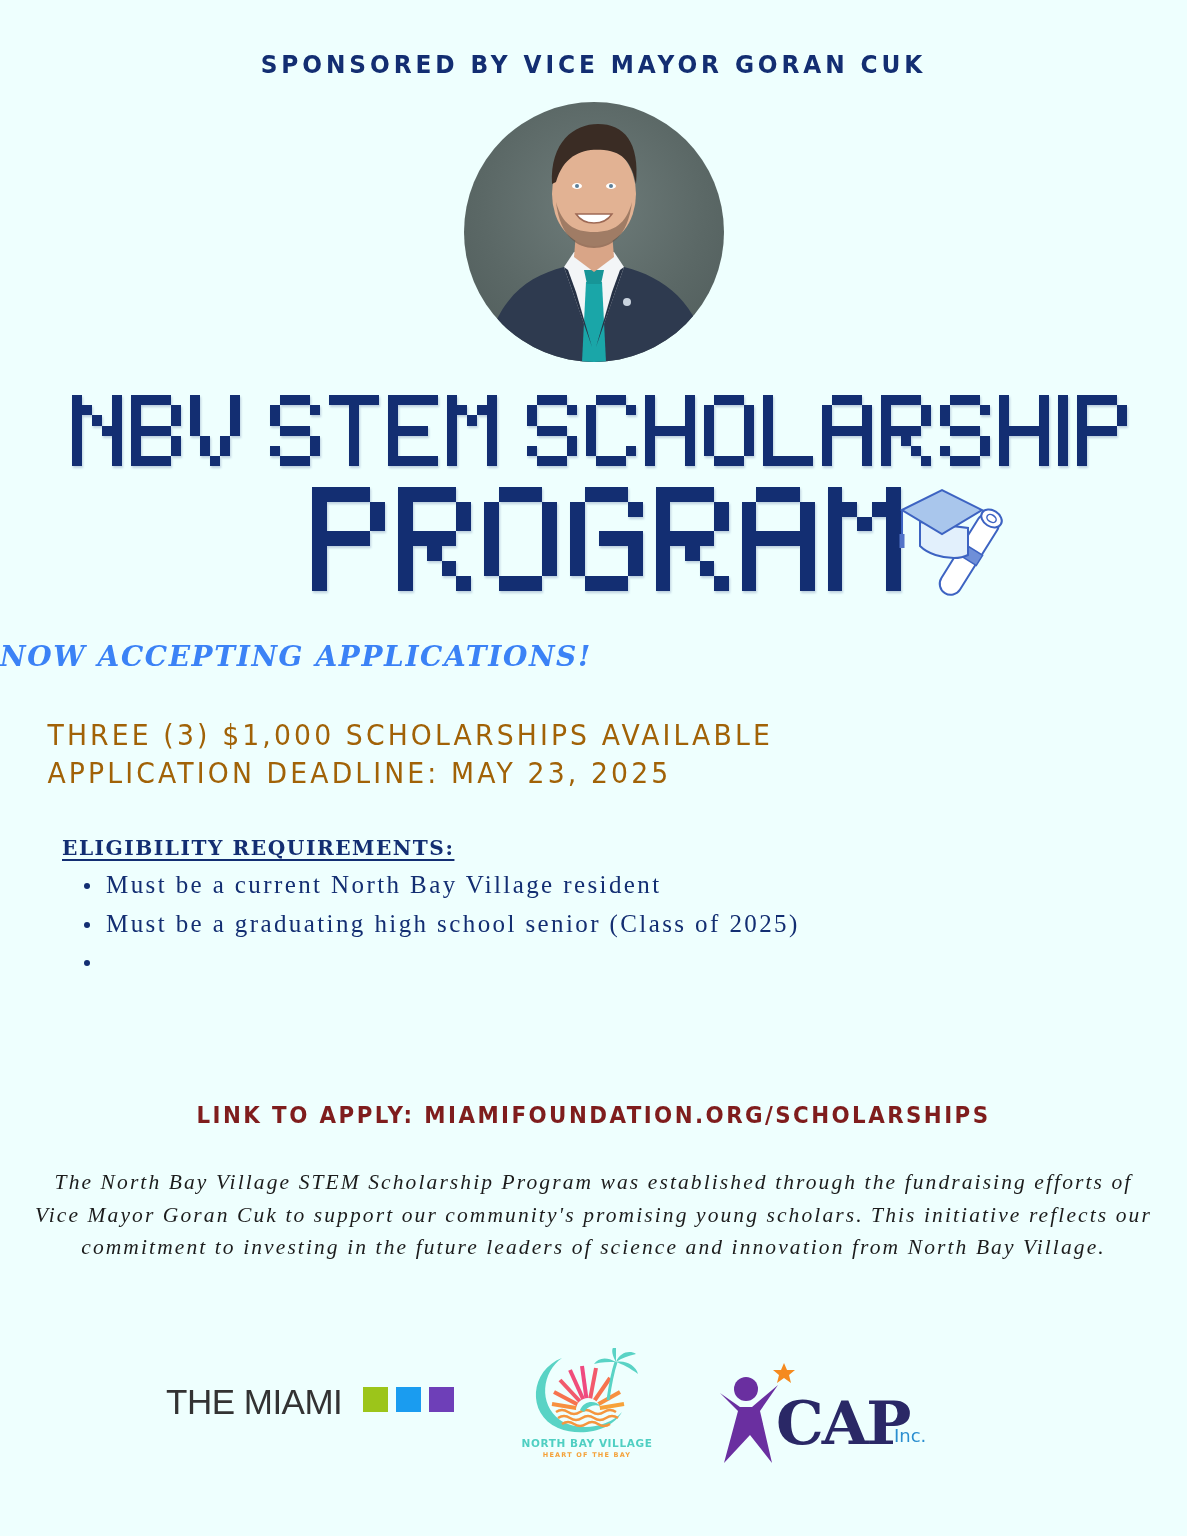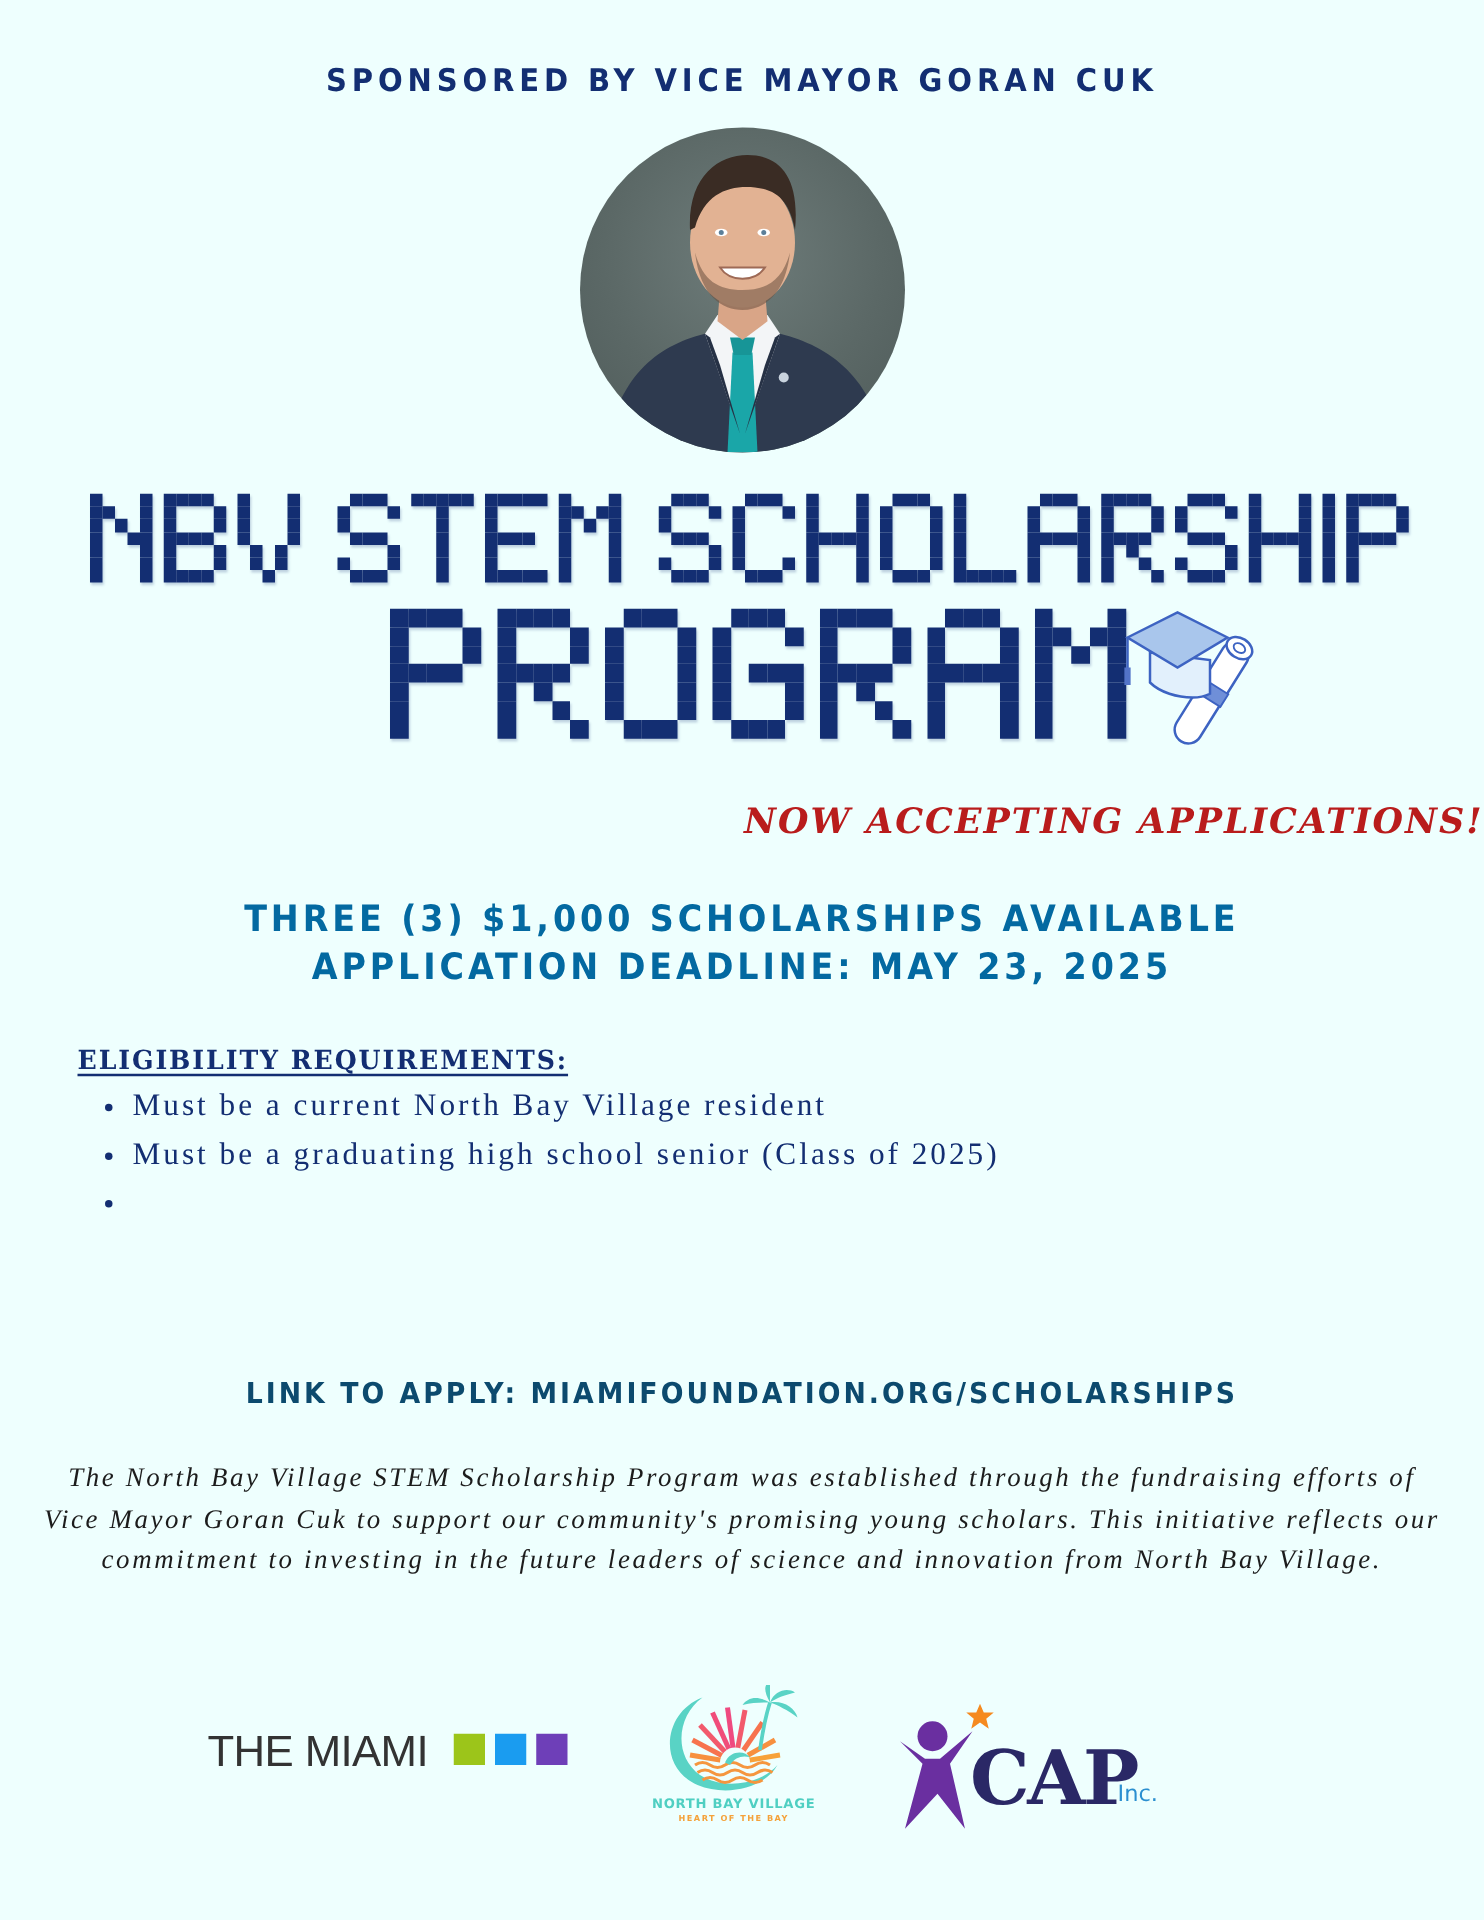--- a/index.html
+++ b/index.html
@@ -21,29 +21,29 @@
 
   .headline { position: absolute; left: 0; top: 0; width: 1187px; height: 1536px; pointer-events: none; }
   .pixrow { position: absolute; display: flex; align-items: flex-start; }
   .glyph { position: relative; display: grid; filter: drop-shadow(1px 2px 1px rgba(19,46,114,0.22)); }
   .glyph i { display: block; }
   .glyph i.on { background: #132e72; }
 
   .grad-icon { position: absolute; left: 898px; top: 488px; width: 118px; height: 112px; }
 
   .accepting {
-    position: absolute; top: 640px; left: 0; width: 1187px; text-align: right;
+    position: absolute; top: 640px; left: 0; width: 1187px; text-align: left;
     font-family: "DejaVu Serif", serif; font-style: italic; font-weight: bold;
-    font-size: 28px; letter-spacing: 1.6px; color: #b91c1c;
+    font-size: 28px; letter-spacing: 1.6px; color: #3b82f6;
   }
 
   .details {
-    position: absolute; top: 716px; left: 0; width: 1187px; text-align: center;
-    font-family: "DejaVu Sans", sans-serif; font-weight: bold; font-size: 29px;
-    letter-spacing: 3.4px; line-height: 38px; color: #0369a1;
+    position: absolute; top: 716px; left: 0; width: 1187px; 
+    font-family: "DejaVu Sans", sans-serif; font-weight: normal; font-size: 29px;
+    letter-spacing: 3.4px; line-height: 38px; color: #a16207;
   }
   .details div { transform: scaleX(0.92); }
 
   .elig {
     position: absolute; left: 62px; top: 835px; width: 1100px; color: #132e72;
   }
   .elig-title {
     font-family: "DejaVu Serif", serif; font-weight: bold; font-size: 21px;
     letter-spacing: 1.6px; text-decoration: underline; text-underline-offset: 4px;
     text-decoration-thickness: 2px; display: inline-block; transform: scaleX(0.96); transform-origin: left;
@@ -53,21 +53,21 @@
     position: relative; padding-left: 44px; font-family: "Liberation Serif", serif;
     font-size: 25px; letter-spacing: 2.4px; line-height: 38.5px; color: #132e72;
   }
   .elig li .bullet {
     position: absolute; left: 22px; top: 17px; width: 6px; height: 6px; border-radius: 50%; background: #132e72;
   }
 
   .apply {
     position: absolute; top: 1102px; left: 0; width: 1187px; text-align: center;
     font-family: "DejaVu Sans", sans-serif; font-weight: bold; font-size: 23px;
-    letter-spacing: 2.6px; color: #0c4a6e;
+    letter-spacing: 2.6px; color: #7f1d1d;
   }
   .apply div { transform: scaleX(0.93); }
 
   .about {
     position: absolute; top: 1166px; left: 30px; width: 1127px; text-align: center;
     font-family: "Liberation Serif", serif; font-style: italic; font-size: 21.5px;
     letter-spacing: 2.1px; line-height: 32.5px; color: #1c1c1c;
   }
 
   .logo-miami { position: absolute; left: 166px; top: 1385px; width: 290px; height: 72px; }

